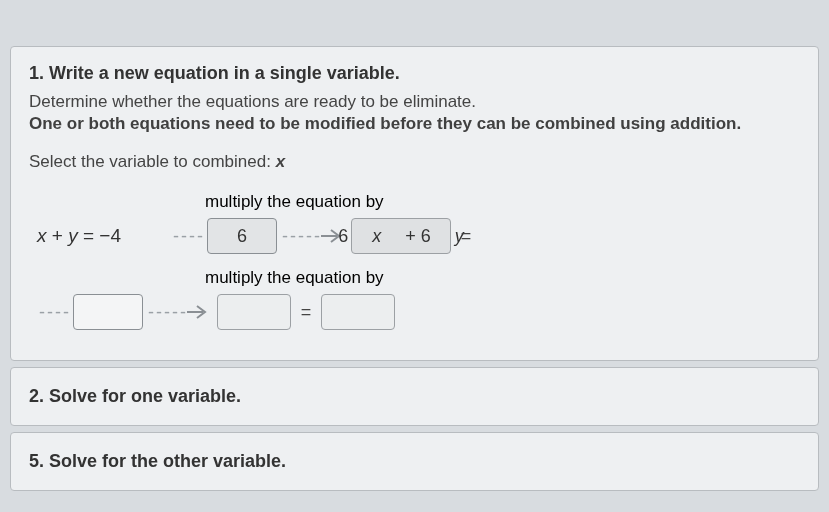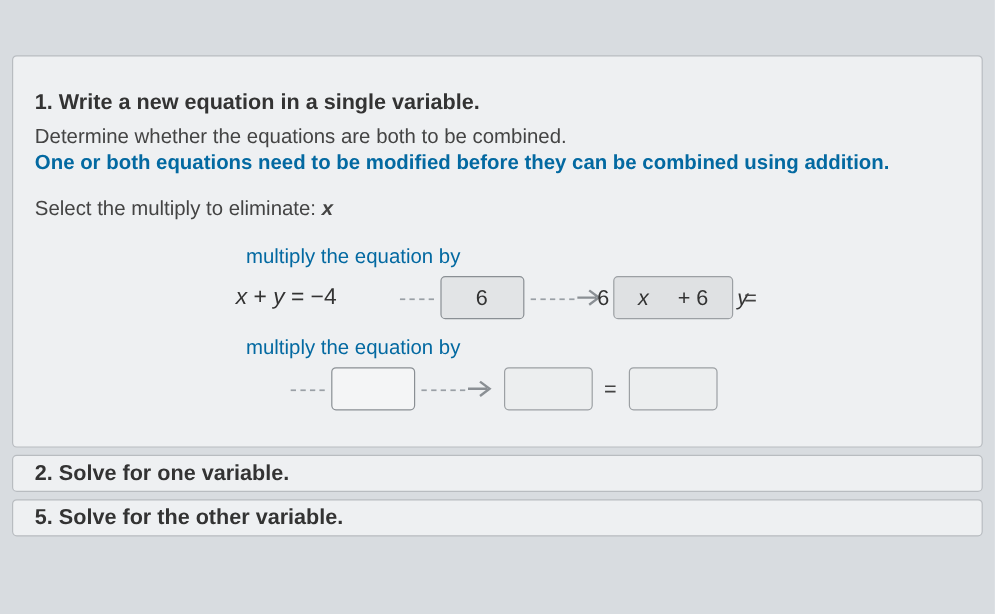--- a/index.html
+++ b/index.html
@@ -9,46 +9,45 @@
     width: 829px;
     height: 512px;
     overflow: hidden;
     color: #3a3a3a;
   }
   .section {
     background: #eef0f2;
     border: 1px solid #b8bcc0;
     border-radius: 4px;
     margin: 6px 10px;
-    padding: 4px 18px;
+    padding: 18px 18px;
   }
   .section-title {
     font-weight: 700;
     font-size: 18px;
     color: #333;
   }
-  .section-1 { padding: 28px 18px 30px 18px; margin-top: 46px; }
+  .section-1 { padding: 16px 18px 30px 18px; margin-top: 46px; }
   .instr-line { font-size: 17px; color: #444; margin-top: 8px; }
-  .instr-line-bold { font-weight: 700; font-size: 17px; color: #0369a1; margin-top: 2px; }
+  .instr-line-bold { font-weight: 700; font-size: 17px; color: #404040; margin-top: 2px; }
   .select-line { font-size: 17px; color: #444; margin-top: 18px; }
   .select-line .var { font-weight: 700; font-style: italic; }
   .work-area { margin-top: 20px; padding-left: 8px; }
   .mult-label {
     font-size: 17px;
-    color: #0369a1;
+    color: #000000;
     margin-left: 168px;
     margin-bottom: 6px;
     margin-top: 14px;
   }
   .mult-label:first-of-type { margin-top: 0; }
   .eq-row {
     display: flex;
     align-items: center;
     gap: 0;
-    justify-content: center;
   }
   .eq-source {
     font-size: 19px;
     color: #333;
     width: 134px;
     white-space: nowrap;
   }
   .eq-source .xvar, .eq-source .yvar { font-style: italic; }
   .dashes {
     color: #9aa0a6;
@@ -96,24 +95,24 @@
     width: 30px;
     text-align: center;
   }
   .xvar, .yvar { font-style: italic; }
 </style>
 </head>
 <body>
 
 <div class="section section-1">
   <div class="section-title">1. Write a new equation in a single variable.</div>
-  <div class="instr-line">Determine whether the equations are both to be combined.</div>
+  <div class="instr-line">Determine whether the equations are ready to be eliminate.</div>
   <div class="instr-line-bold">One or both equations need to be modified before they can be combined using addition.</div>
   <div class="select-line">
-    <span>Select the multiply to eliminate:</span>
+    <span>Select the variable to combined:</span>
     <span class="var">x</span>
   </div>
 
   <div class="work-area">
 
     <div class="mult-label">multiply the equation by</div>
     <div class="eq-row">
       <div class="eq-source"><span class="xvar">x</span> + <span class="yvar">y</span> = −4</div>
       <div class="dashes">----</div>
       <div class="input-box">6</div>

